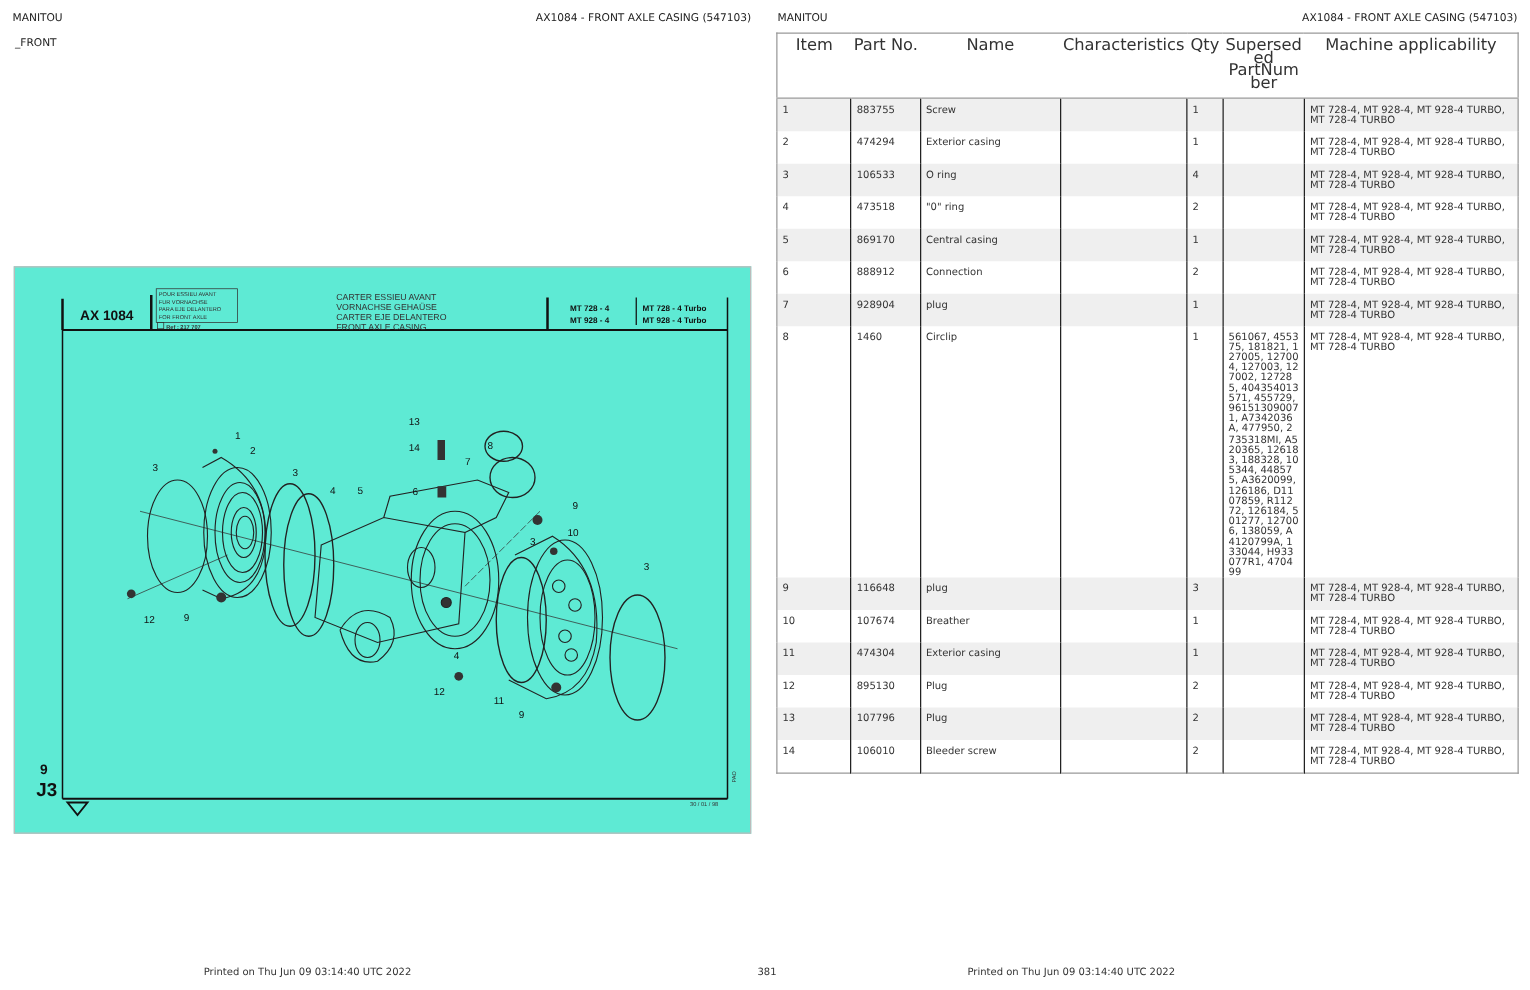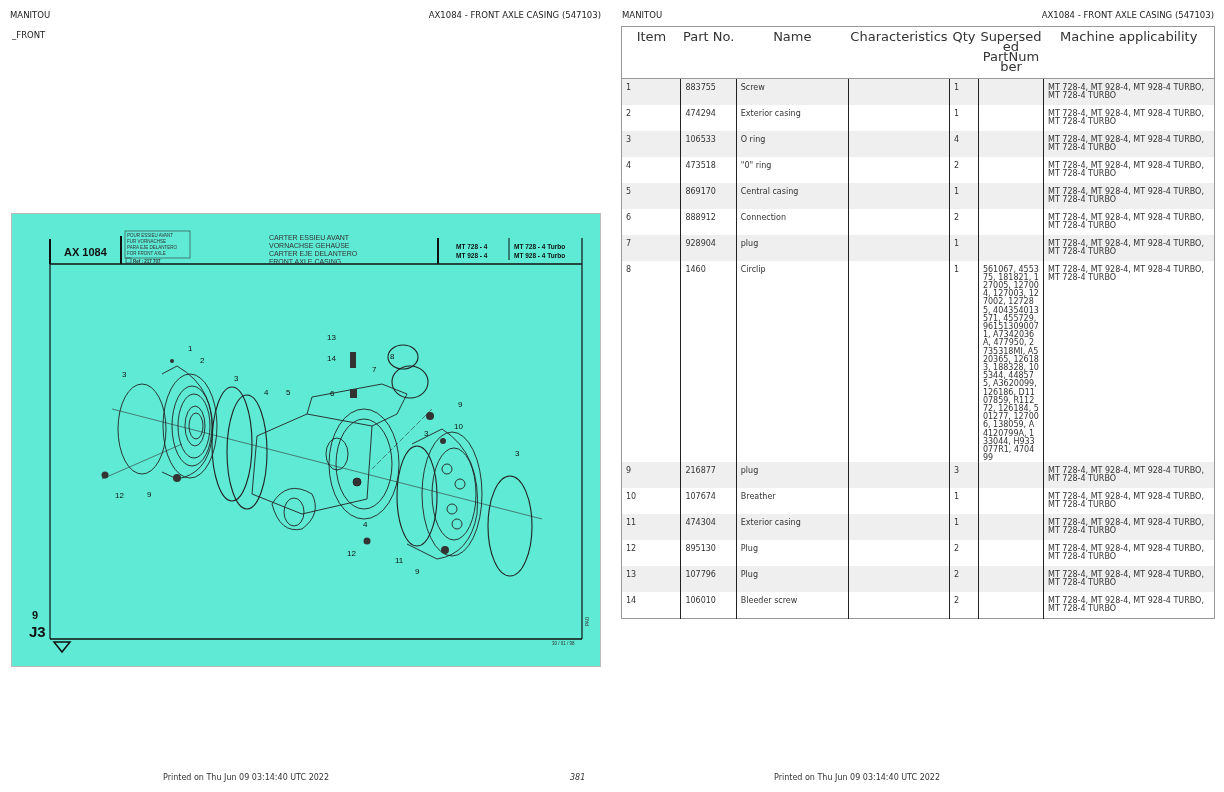--- a/index.html
+++ b/index.html
@@ -14,21 +14,21 @@
   .hdr-title { position: absolute; top: 10px; font-size: 8.5px; color: #222; white-space: nowrap; }
   .left .hdr-brand { left: 10px; }
   .left .hdr-title { right: 11px; }
   .right .hdr-brand { left: 10px; }
   .right .hdr-title { right: 10px; }
   .sub-label { position: absolute; left: 12px; top: 30px; font-size: 8.5px; }
 
   .footer-printed { position: absolute; top: 773px; font-size: 8px; color: #333; white-space: nowrap; }
   .footer-page { position: absolute; top: 773px; font-size: 8px; color: #333; }
   .left .footer-printed { left: 163px; }
-  .left .footer-page { left: 570px; font-style: italic; }
+  .left .footer-page { left: 606px; }
   .right .footer-printed { left: 162px; }
   .right .footer-page { left: 618px; }
 
   
   .drawing { position: absolute; left: 11px; top: 177px; width: 590px; height: 454px; border: 1px solid #bbb; background: #5eead4; margin-top: 36px; }
   .drawing svg { position: absolute; left: 0; top: 0; }
 
   
   .parts { position: absolute; left: 9px; top: 26px; width: 594px; border-collapse: collapse; font-size: 8px; }
   .parts th { font-weight: normal; font-size: 13px; color: #333; vertical-align: top; text-align: center; padding: 5px 2px 0 2px; height: 52px; line-height: 10px; border-bottom: 1px solid #999; }
@@ -255,21 +255,21 @@
           <td>8</td>
           <td>1460</td>
           <td>Circlip</td>
           <td></td>
           <td>1</td>
           <td class="sup">561067, 455375, 181821, 127005, 127004, 127003, 127002, 127285, 404354013571, 455729, 961513090071, A7342036A, 477950, 2735318MI, A520365, 126183, 188328, 105344, 448575, A3620099, 126186, D1107859, R11272, 126184, 501277, 127006, 138059, A4120799A, 133044, H933077R1, 470499</td>
           <td class="app">MT 728-4, MT 928-4, MT 928-4 TURBO, MT 728-4 TURBO</td>
         </tr>
         <tr class="alt">
           <td>9</td>
-          <td>216877</td>
+          <td>116648</td>
           <td>plug</td>
           <td></td>
           <td>3</td>
           <td class="sup"></td>
           <td class="app">MT 728-4, MT 928-4, MT 928-4 TURBO, MT 728-4 TURBO</td>
         </tr>
         <tr>
           <td>10</td>
           <td>107674</td>
           <td>Breather</td>

